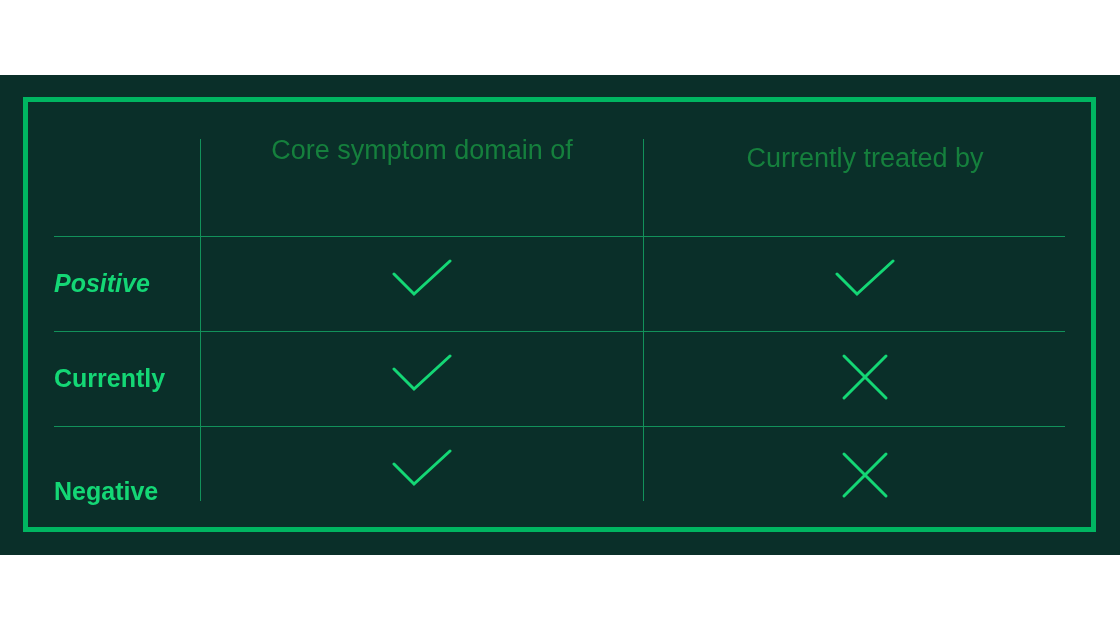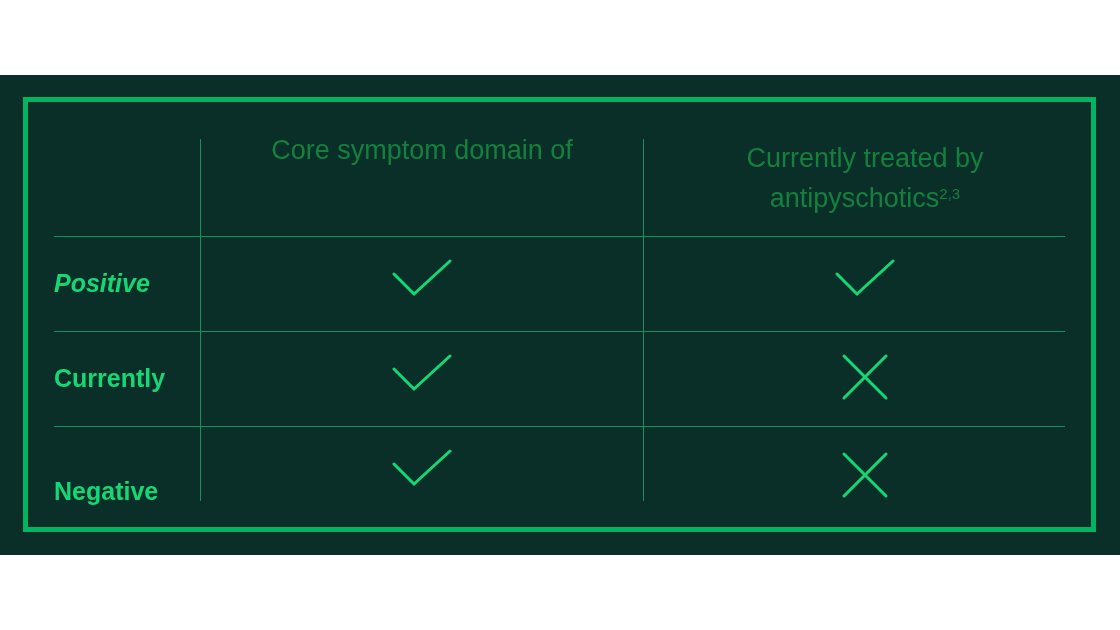--- a/index.html
+++ b/index.html
@@ -25,21 +25,20 @@
 <div class="vline" style="left:643px; top:139px; height:362px;"></div>
 <div class="hline" style="top:236px;"></div>
 <div class="hline" style="top:331px;"></div>
 <div class="hline" style="top:426px;"></div>
 
 <div class="hdr" style="left:201px; top:130px; width:442px;">
   <div>Core symptom domain of</div>
 </div>
 <div class="hdr" style="left:644px; top:130px; width:442px;margin-top:8px;">
   <div>Currently treated by</div>
-  <div><span>antipyschotics</span><sup>2,3</sup></div>
 </div>
 
 <div class="rowlbl" style="top:269px;font-style:italic;">Positive</div>
 <div class="rowlbl" style="top:364px;">Currently</div>
 <div class="rowlbl" style="top:477px;">Negative</div>
 
 <svg class="icon" style="left:392px; top:259px;" viewBox="0 0 60 50">
     <polyline points="2,15 22,35 58,2" fill="none" stroke="#14d775" stroke-width="3" stroke-linecap="round"></polyline>
   </svg>
 <svg class="icon" style="left:835px; top:259px;" viewBox="0 0 60 50">

